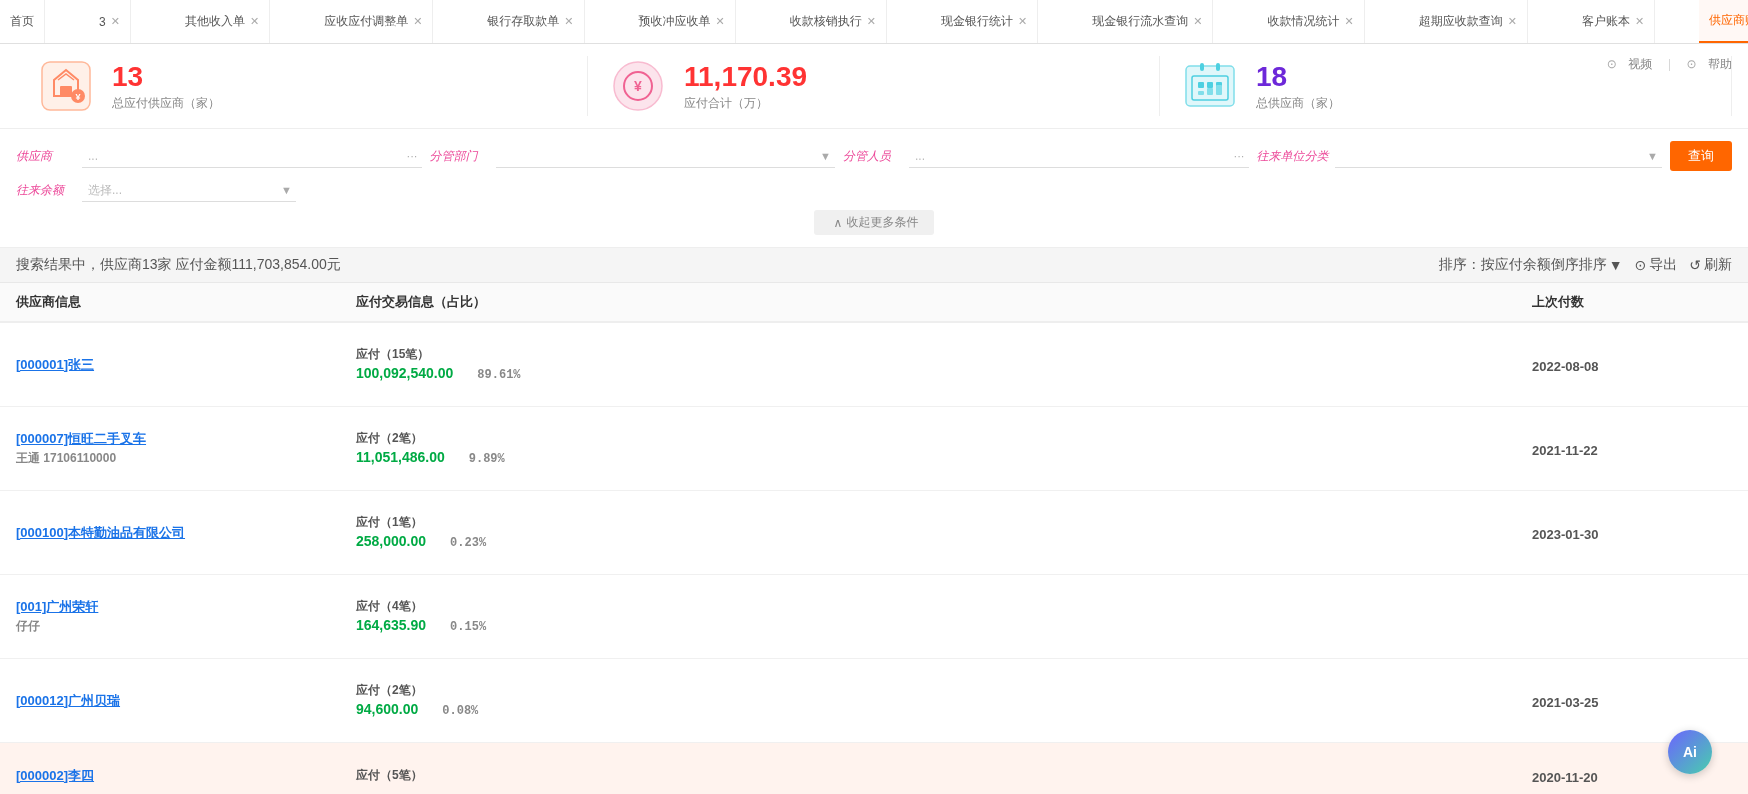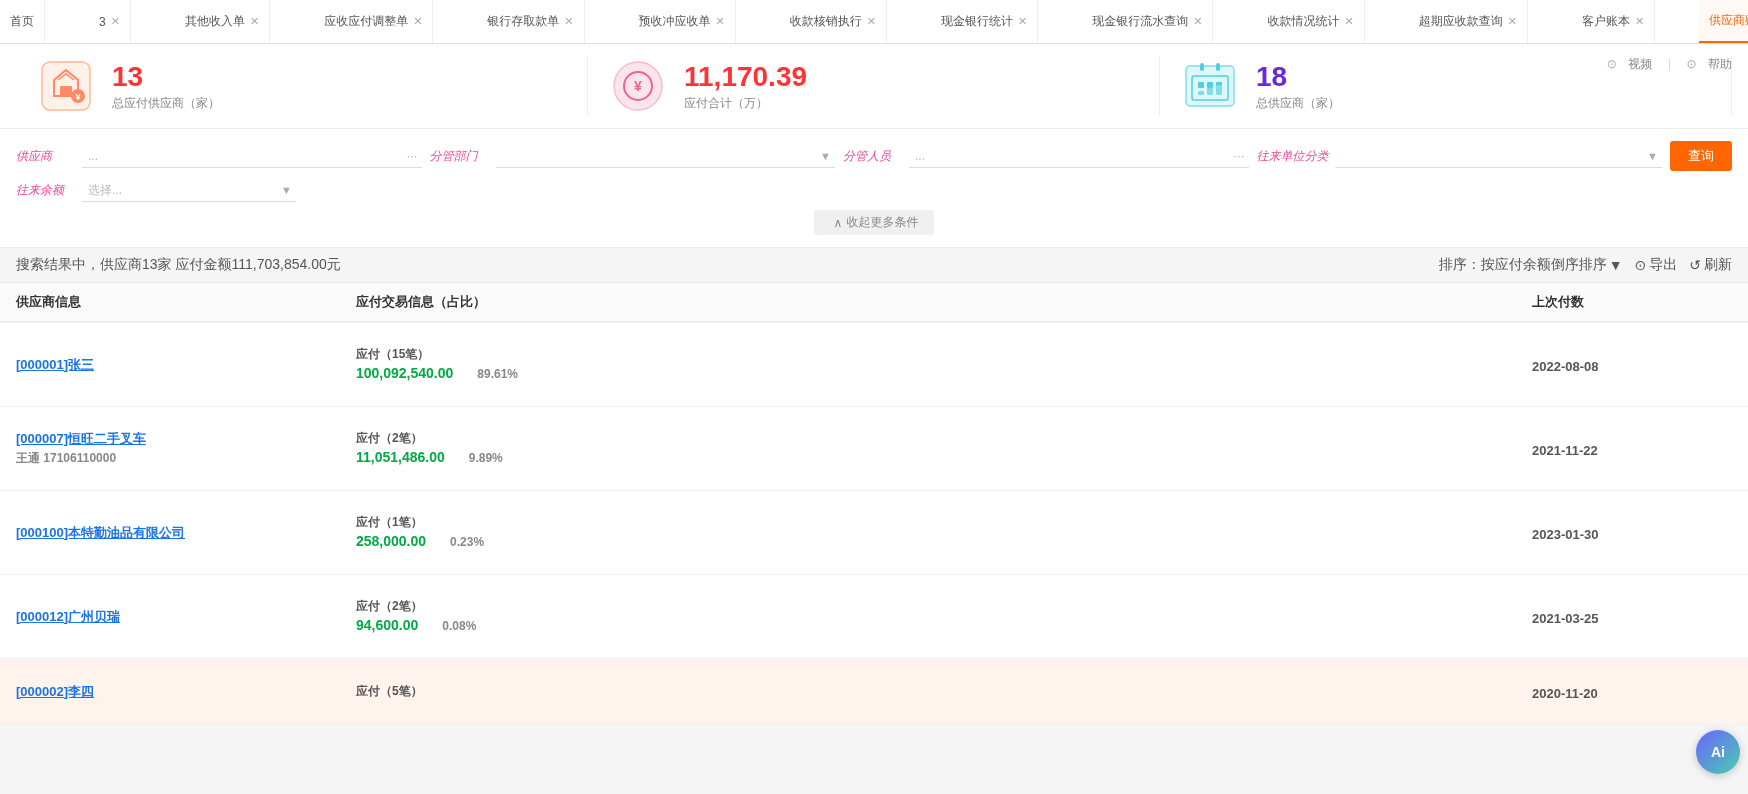--- a/index.html
+++ b/index.html
@@ -104,21 +104,21 @@
     .table-row.highlighted { background: #fff3ee; }
     .row-supplier { flex: 0 0 340px; }
     .row-transaction { flex: 1; }
     .row-lastpay { flex: 0 0 200px; font-size: 13px; color: #555; padding-top: 4px; }
 
     .supplier-link { color: #1a73e8; font-size: 13px; text-decoration: underline; cursor: pointer; }
     .supplier-sub { font-size: 12px; color: #888; margin-top: 2px; }
 
     .trans-label { font-size: 12px; color: #555; }
     .trans-amount { font-size: 14px; color: #00aa44; font-weight: bold; margin: 2px 0; }
-    .trans-percent { font-size: 12px; color: #888; margin-left: 16px; }
+    .trans-percent { font-size: 12px; color: #888; margin-left: 16px; font-family: Liberation Mono, monospace; }
     .trans-row { display: flex; align-items: baseline; gap: 8px; }
   </style>
 </head>
 <body>
 
 <div class="nav-bar">
   <div class="nav-item">
     <span>首页</span>
   </div>
   <div class="nav-item">
@@ -349,20 +349,34 @@
         <div class="trans-label">应付（1笔）</div>
         <div class="trans-row">
           <span class="trans-amount">258,000.00</span>
           <span class="trans-percent">0.23%</span>
         </div>
       </div>
       <div class="row-lastpay col-lastpay">2023-01-30</div>
     </div>
       <div class="table-row">
       <div class="row-supplier col-supplier">
+        <div class="supplier-link">[001]广州荣轩</div>
+        <div class="supplier-sub">仔仔</div>
+      </div>
+      <div class="row-transaction col-transaction">
+        <div class="trans-label">应付（4笔）</div>
+        <div class="trans-row">
+          <span class="trans-amount">164,635.90</span>
+          <span class="trans-percent">0.15%</span>
+        </div>
+      </div>
+      <div class="row-lastpay col-lastpay"></div>
+    </div>
+      <div class="table-row">
+      <div class="row-supplier col-supplier">
         <div class="supplier-link">[000012]广州贝瑞</div>
 
       </div>
       <div class="row-transaction col-transaction">
         <div class="trans-label">应付（2笔）</div>
         <div class="trans-row">
           <span class="trans-amount">94,600.00</span>
           <span class="trans-percent">0.08%</span>
         </div>
       </div>
@@ -374,15 +388,15 @@
 
       </div>
       <div class="row-transaction col-transaction">
         <div class="trans-label">应付（5笔）</div>
       </div>
       <div class="row-lastpay col-lastpay">2020-11-20</div>
     </div>
     </div>
 </div>
 
-<div style="position:fixed; bottom:20px; right:8px; width:44px; height:44px; background: linear-gradient(135deg,#6c63ff,#48cfad); border-radius:50%; display:flex; align-items:center; justify-content:center; color:#fff; font-size:14px; font-weight:bold; cursor:pointer; box-shadow:0 2px 8px rgba(0,0,0,0.2);">
+<div style="position:fixed; bottom:20px; right:36px; width:44px; height:44px; background: linear-gradient(135deg,#6c63ff,#48cfad); border-radius:50%; display:flex; align-items:center; justify-content:center; color:#fff; font-size:14px; font-weight:bold; cursor:pointer; box-shadow:0 2px 8px rgba(0,0,0,0.2);">
   <span>Ai</span>
 </div>
 
 </body></html>

